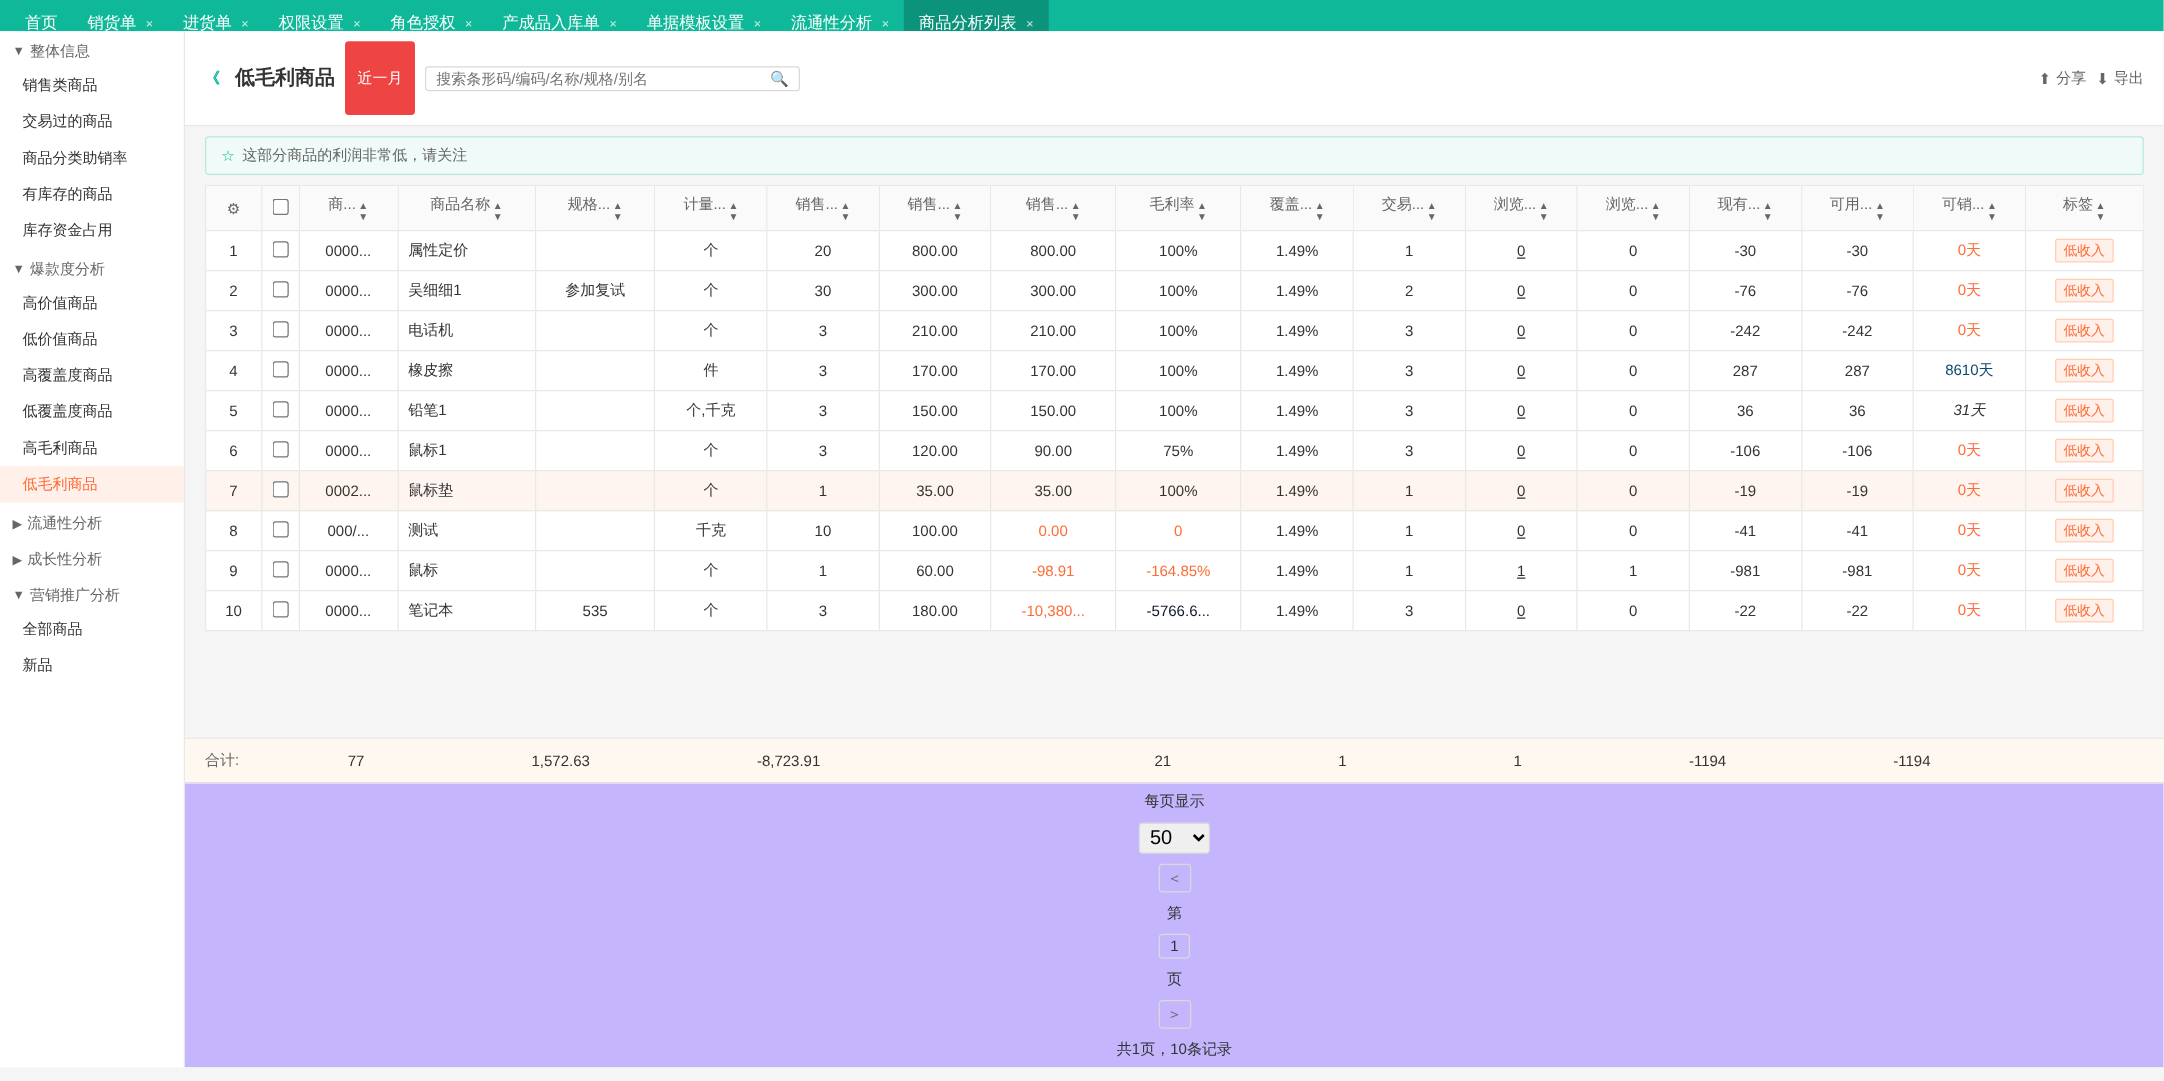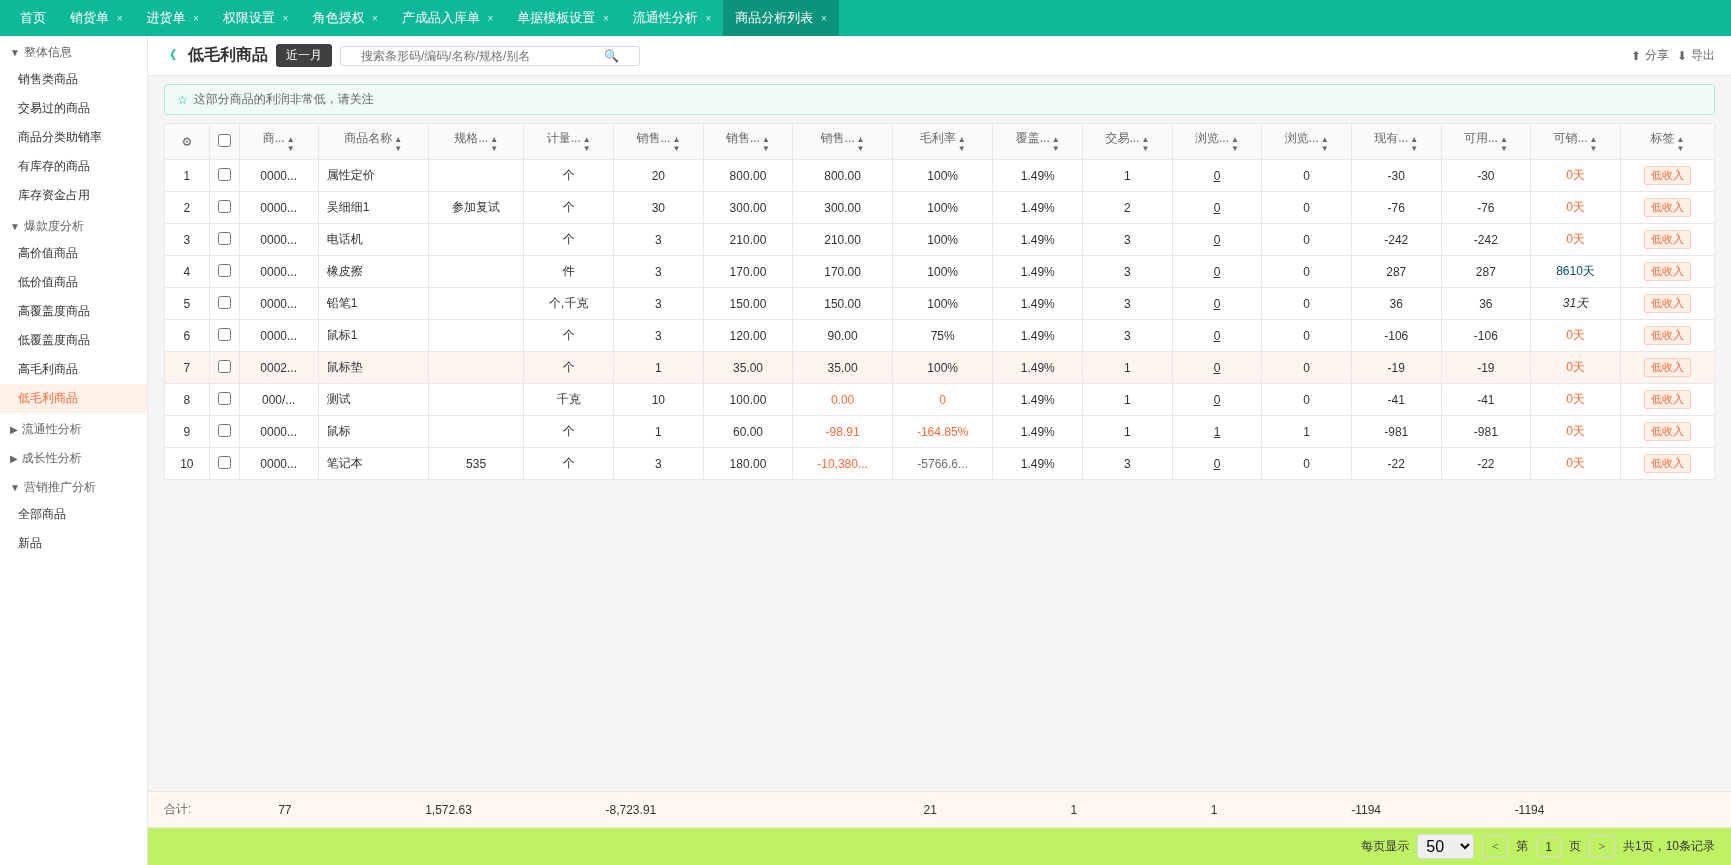--- a/index.html
+++ b/index.html
@@ -4,21 +4,21 @@
   <style>
     * { margin: 0; padding: 0; box-sizing: border-box; }
     body { font-family: 'Microsoft YaHei', Arial, sans-serif; font-size: 12px; background: #f5f5f5; color: #333; }
 
     
     .top-nav {
       background: #00b fa0;
       background: #10b89a;
       display: flex;
       align-items: flex-start;
-      height: 36px;
+      height: 25px;
       padding: 0 8px;
     }
     .top-nav .nav-item {
       color: #fff;
       padding: 0 12px;
       height: 36px;
       line-height: 36px;
       cursor: pointer;
       font-size: 13px;
       white-space: nowrap;
@@ -72,34 +72,34 @@
       background: #fff;
       border-bottom: 1px solid #e8e8e8;
       gap: 8px;
     }
     .page-title {
       font-size: 16px;
       font-weight: bold;
       color: #333;
     }
     .filter-btn {
-      background: #404040;
+      background: #ef4444;
       color: #fff;
       border: none;
       border-radius: 3px;
-      padding: 3px 10px;
+      padding: 21px 10px;
       font-size: 12px;
       cursor: pointer;
     }
     .search-box {
       display: flex;
       align-items: center;
       border: 1px solid #d9d9d9;
       border-radius: 3px;
-      padding: 2px 20px;
+      padding: 2px 8px;
       background: #fff;
       flex: 1;
       max-width: 300px;
     }
     .search-box input {
       border: none;
       outline: none;
       font-size: 12px;
       color: #999;
       width: 100%;
@@ -180,28 +180,29 @@
       padding: 6px 16px;
       display: flex;
       align-items: center;
       font-size: 12px;
       min-height: 36px;
     }
     .footer-bar .total-label { color: #666; margin-right: 20px; }
 
     
     .pagination-bar {
-      background: #bef264;
+      background: #c4b5fd;
       border-top: 1px solid #e8e8e8;
       padding: 6px 16px;
       display: flex;
       align-items: center;
       justify-content: flex-end;
       gap: 8px;
       font-size: 12px;
+      flex-direction: column;
     }
     .pagination-bar select {
       border: 1px solid #d9d9d9;
       border-radius: 3px;
       padding: 2px 4px;
       font-size: 16px;
     }
     .pagination-bar .page-nav {
       cursor: pointer;
       color: #666;
@@ -587,21 +588,21 @@
             <tr>
       <td>10</td>
       <td class="checkbox-cell"><input type="checkbox" style=""></td>
       <td>0000...</td>
       <td style="text-align:left;">笔记本</td>
       <td>535</td>
       <td>个</td>
       <td>3</td>
       <td>180.00</td>
       <td style="color:#ff6b35;">-10,380...</td>
-      <td style="color:#737373;">-5766.6...</td>
+      <td style="color:#0f172a;">-5766.6...</td>
       <td>1.49%</td>
       <td>3</td>
       <td><span class="link-underline">0</span></td>
       <td>0</td>
       <td>-22</td>
       <td>-22</td>
       <td style="color:#ff6b35;">0天</td>
       <td><span class="tag-label tag-low-income">低收入</span></td>
     </tr>
           </tbody>

